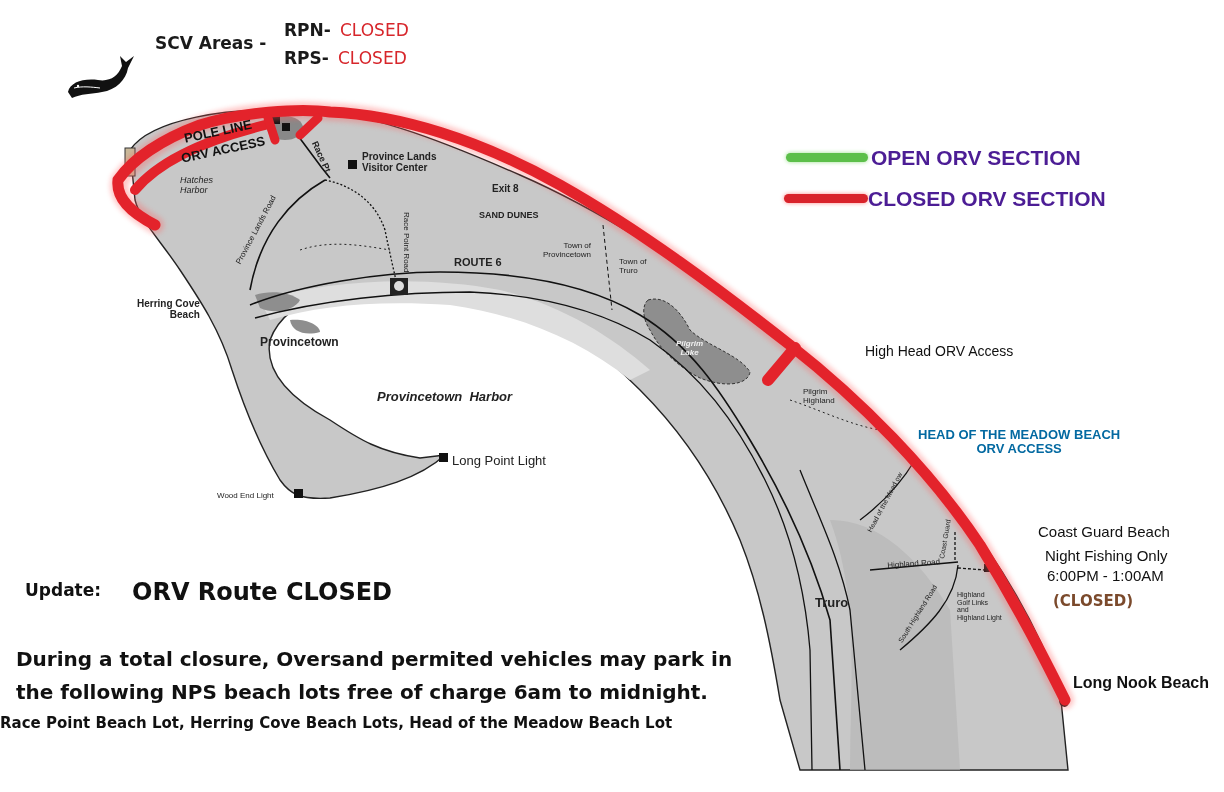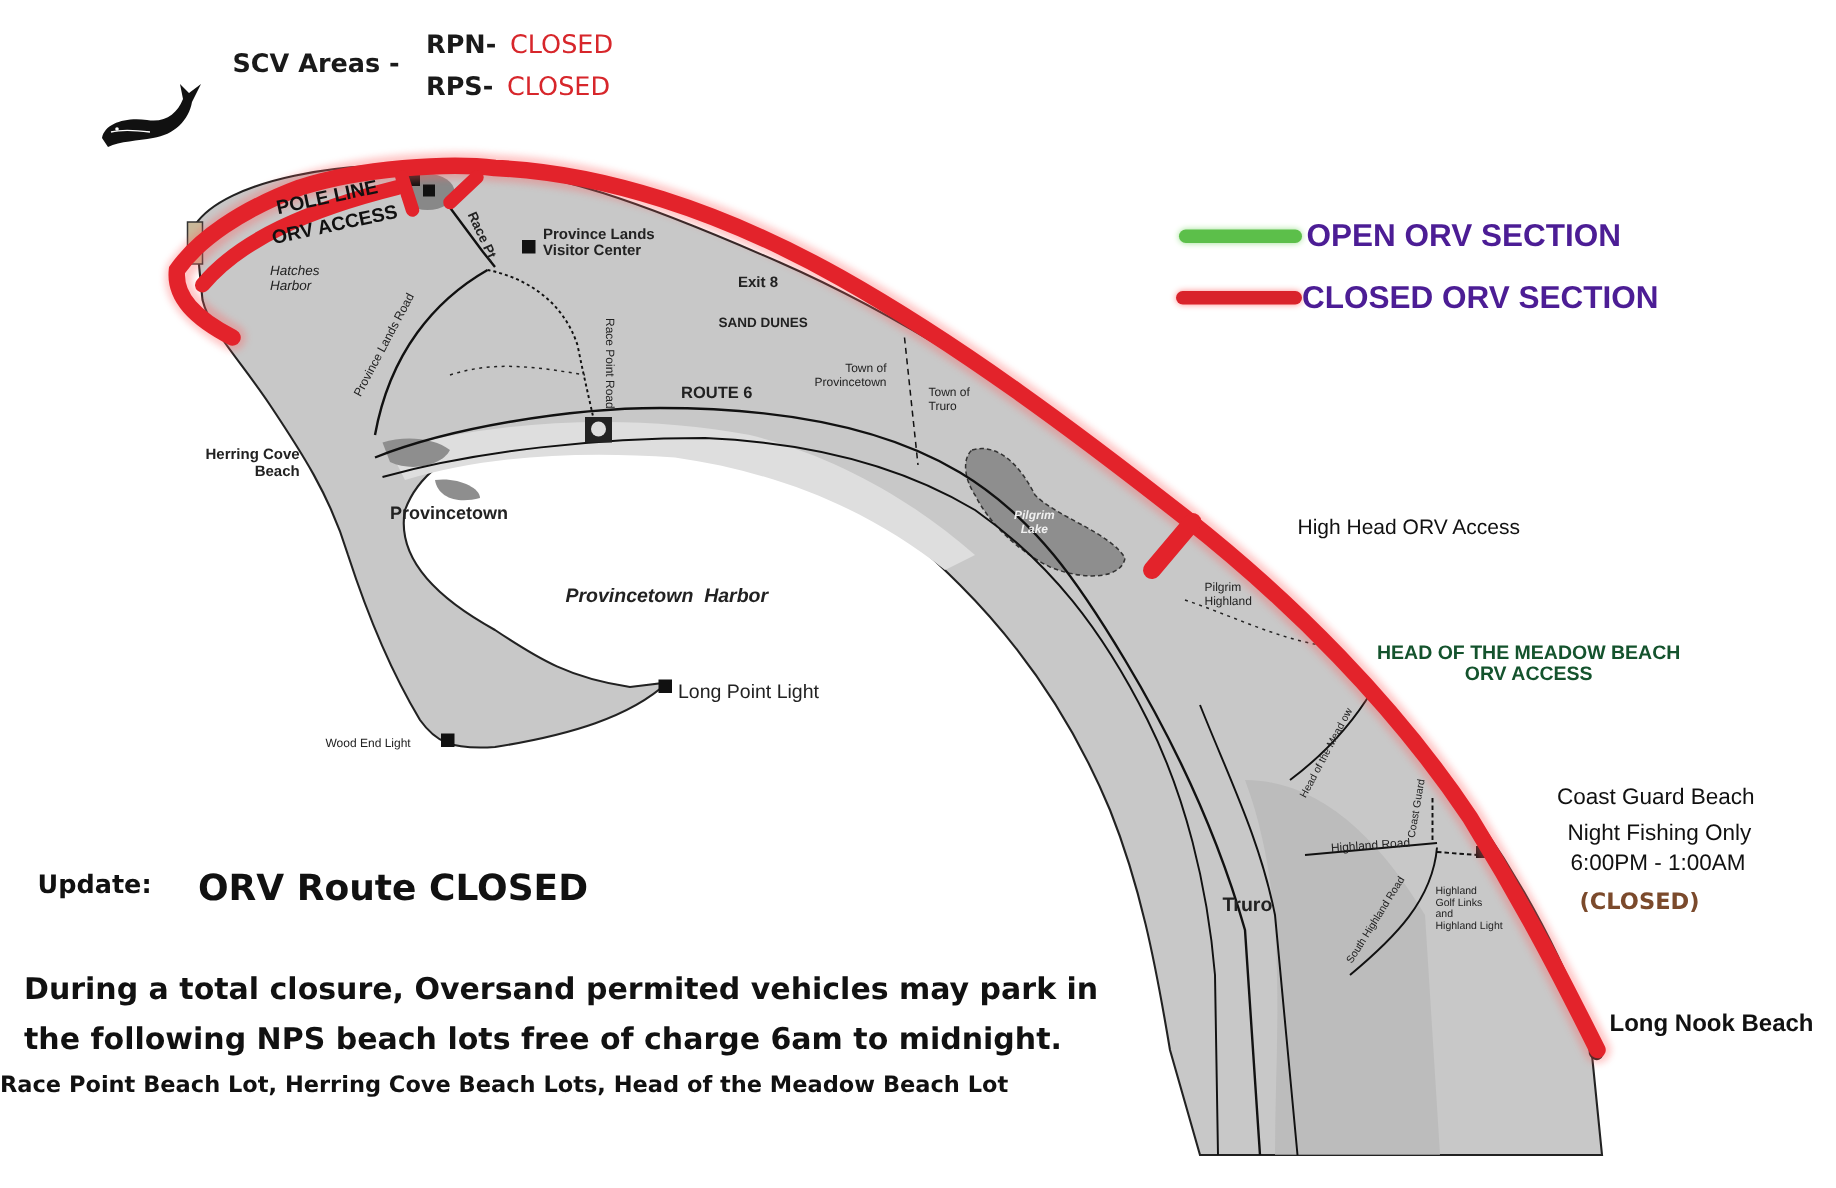--- a/index.html
+++ b/index.html
@@ -7,21 +7,21 @@
     .abs { position: absolute; }
     #map-svg { position: absolute; left: 0; top: 0; width: 1224px; height: 792px; }
     .lbl { position: absolute; white-space: nowrap; line-height: 1; }
     .hdr { font-family: "DejaVu Sans", sans-serif; font-weight: bold; font-size: 17px; color: #1a1a1a; }
     .closed-red { color: #d7262b; font-family: "DejaVu Sans", sans-serif; font-weight: normal; font-size: 17px; }
     .legend-swatch { position: absolute; height: 9px; border-radius: 5px; }
     .legend-text { font-family: "Liberation Sans", sans-serif; font-weight: bold; font-size: 21px; color: #4c1d95; }
     .map-small { font-family: "Liberation Sans", sans-serif; font-size: 9px; color: #222; }
     .map-small-b { font-family: "Liberation Sans", sans-serif; font-size: 10px; font-weight: bold; color: #222; }
     .side-note { font-family: Liberation Sans, sans-serif; font-size: 15px; color: #111; text-align: center; }
-    .caps-note { font-family: "Liberation Sans", sans-serif; font-weight: bold; font-size: 13px; color: #14532d; text-align: center; }
+    .caps-note { font-family: "Liberation Sans", sans-serif; font-weight: bold; font-size: 13px; color: #0369a1; text-align: center; }
     .update { font-family: "DejaVu Sans", sans-serif; font-weight: bold; font-size: 17px; }
     .update-status { font-family: "DejaVu Sans", sans-serif; font-weight: bold; font-size: 24px; }
     .notice { font-family: "DejaVu Sans", sans-serif; font-weight: bold; color: #111; }
   </style>
 </head>
 <body>
 
 <svg id="map-svg" viewBox="0 0 1224 792" xmlns="http://www.w3.org/2000/svg">
   <defs>
     <filter id="glow" x="-10%" y="-10%" width="120%" height="120%">

